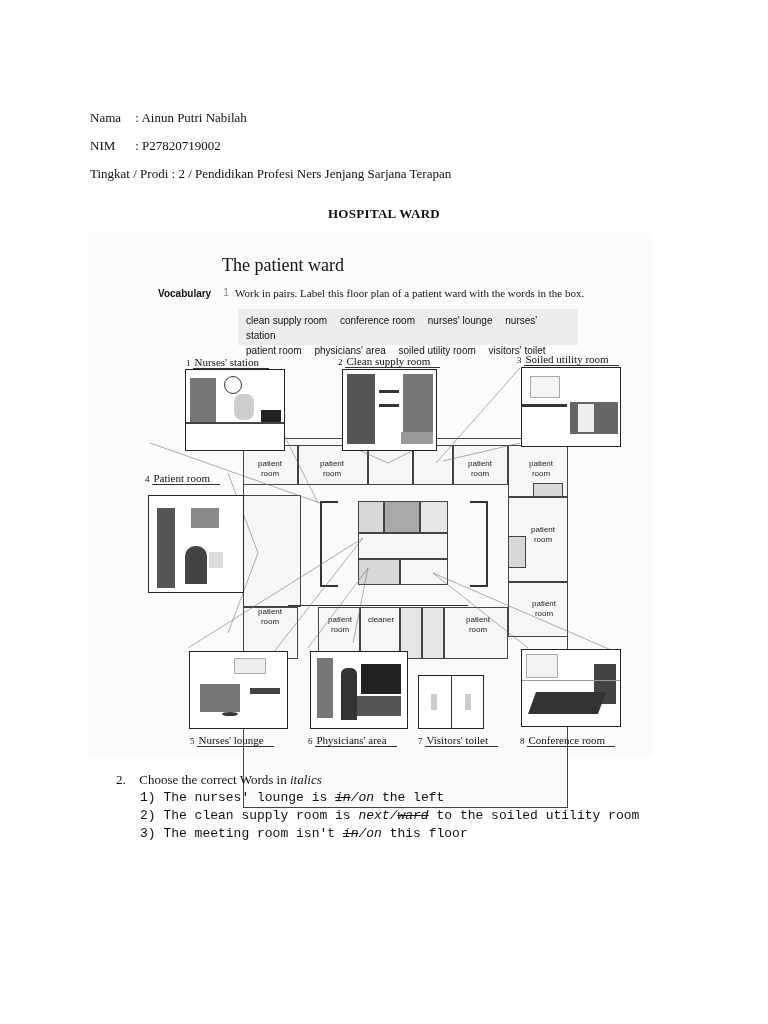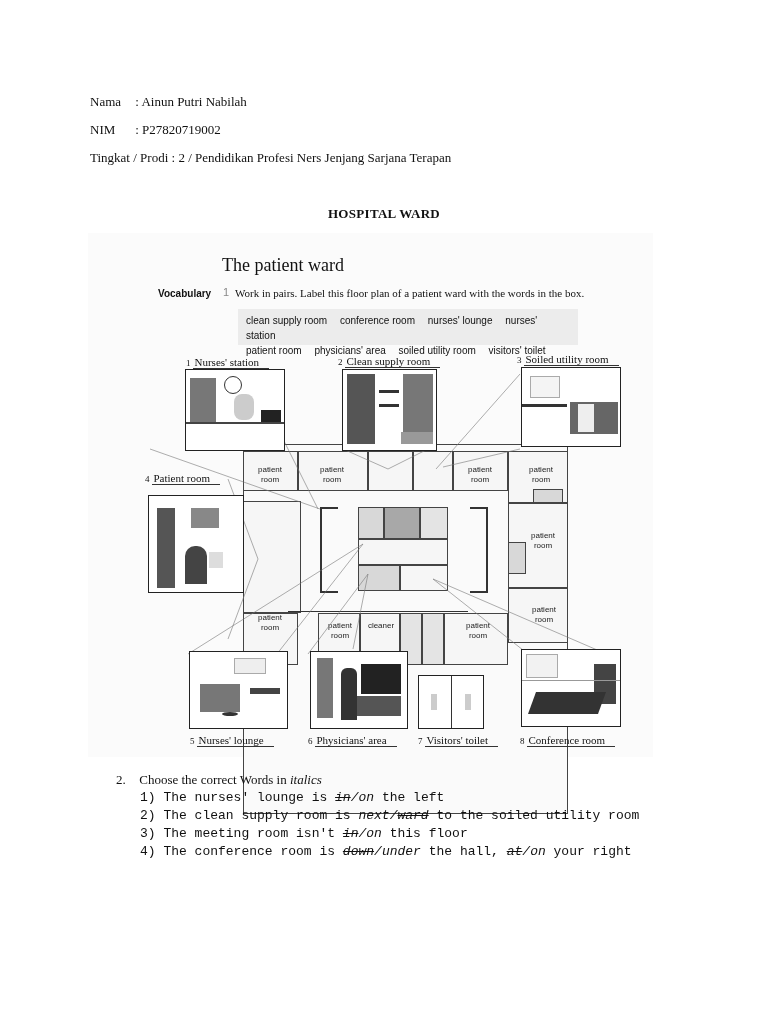--- a/index.html
+++ b/index.html
@@ -1,39 +1,39 @@
 <!DOCTYPE html>
 <html><head>
 <meta charset="utf-8">
 <style>
   html, body { margin:0; padding:0; background:#ffffff; }
   body { width:768px; height:1024px; position:relative; overflow:hidden;
          font-family:"Liberation Serif", "DejaVu Serif", serif; color:#111; }
-  .hdr-line { position:absolute; left:90px; font-size:13px; }
+  .hdr-line { position:absolute; left:90px; font-size:13px;margin-top:16px; }
   .hdr-line .k { display:inline-block; }
   #l-nama { top:94px; } #l-nim { top:122px; } #l-prodi { top:150px; }
   #l-nama .k, #l-nim .k { width:42px; }
   .doc-title { position:absolute; top:206px; left:0; width:768px; text-align:center;
                font-weight:bold; font-size:13px; letter-spacing:0.3px; }
 
   .scan { position:absolute; left:88px; top:233px; width:565px; height:524px;
           background:#fbfbfb; }
   .scan-title { position:absolute; left:134px; top:22px; font-size:18px; color:#111; }
   .vocab-lbl { position:absolute; left:70px; top:55px; font-family:"Liberation Sans", sans-serif;
                font-weight:bold; font-size:10px; }
   .vocab-num { position:absolute; left:135px; top:53px; font-family:"Liberation Sans", sans-serif;
                font-size:11px; color:#888; }
   .vocab-instr { position:absolute; left:147px; top:54px; font-size:11px; }
   .wordbox { position:absolute; left:150px; top:76px; width:340px; height:36px;
              background:#ececec; font-family:"Liberation Sans", sans-serif; font-size:10px;
              padding:4px 8px; box-sizing:border-box; line-height:15px; }
   .wordbox span { margin-right:10px; }
 
   
-  .plan { position:absolute; left:0; top:6px; width:565px; height:524px; }
+  .plan { position:absolute; left:0; top:0; width:565px; height:524px; }
   .wall { position:absolute; background:#333; }
   .cell { position:absolute; border:1px solid #444; box-sizing:border-box; background:#f6f6f6; }
   .room-lbl { position:absolute; font-family:"Liberation Sans", sans-serif; font-size:8px;
               text-align:center; line-height:10px; color:#222; }
   .grey1 { background:#d8d8d8; } .grey2 { background:#a8a8a8; } .grey3 { background:#e4e4e4; }
 
   .pic { position:absolute; border:1.5px solid #222; box-sizing:border-box; background:#fff; overflow:hidden; }
   .pic .ill { position:absolute; background:#555; }
   .caption { position:absolute; font-size:11px; white-space:nowrap; }
   .caption .n { font-size:9px; margin-right:2px; }
@@ -235,17 +235,14 @@
   <div class="items">
     <div>
       <span>1) The nurses' lounge is </span><span class="strike">in</span><span class="ital">/</span><span class="ital">on</span><span> the left</span>
     </div>
     <div>
       <span>2) The clean supply room is </span><span class="ital">next</span><span class="ital">/</span><span class="strike">ward</span><span> to the soiled utility room</span>
     </div>
     <div>
       <span>3) The meeting room isn't </span><span class="strike">in</span><span class="ital">/</span><span class="ital">on</span><span> this floor</span>
     </div>
-    <div>
-      <span>4) The conference room is </span><span class="strike">down</span><span class="ital">/</span><span class="ital">under</span><span> the hall, </span><span class="strike">at</span><span class="ital">/</span><span class="ital">on</span><span> your right</span>
-    </div>
   </div>
 </div>
 
 </body></html>

